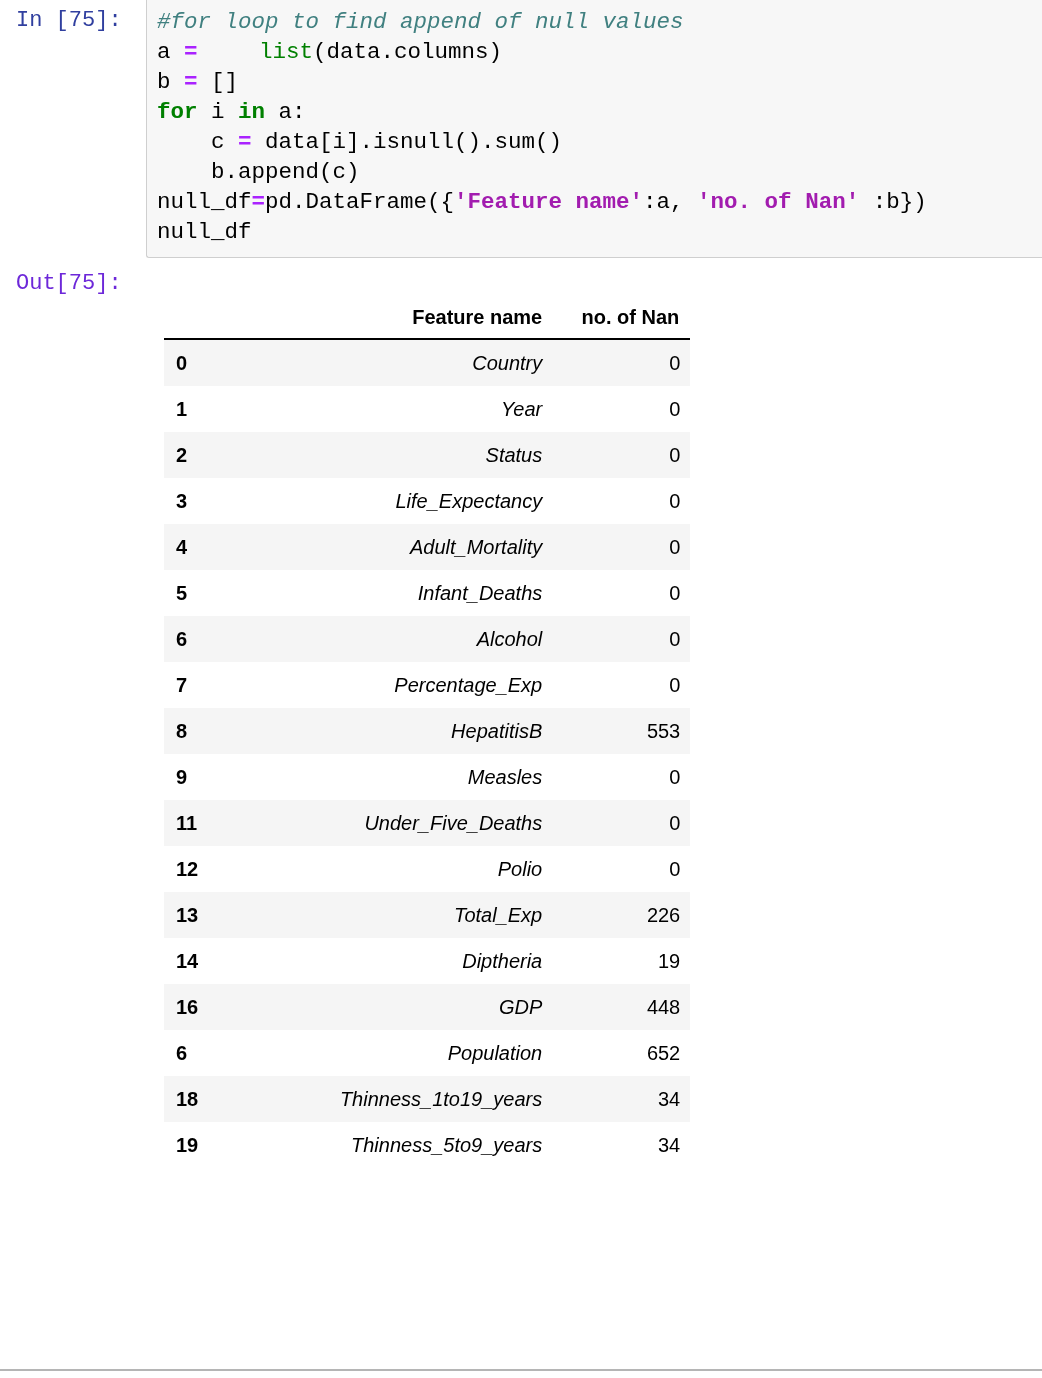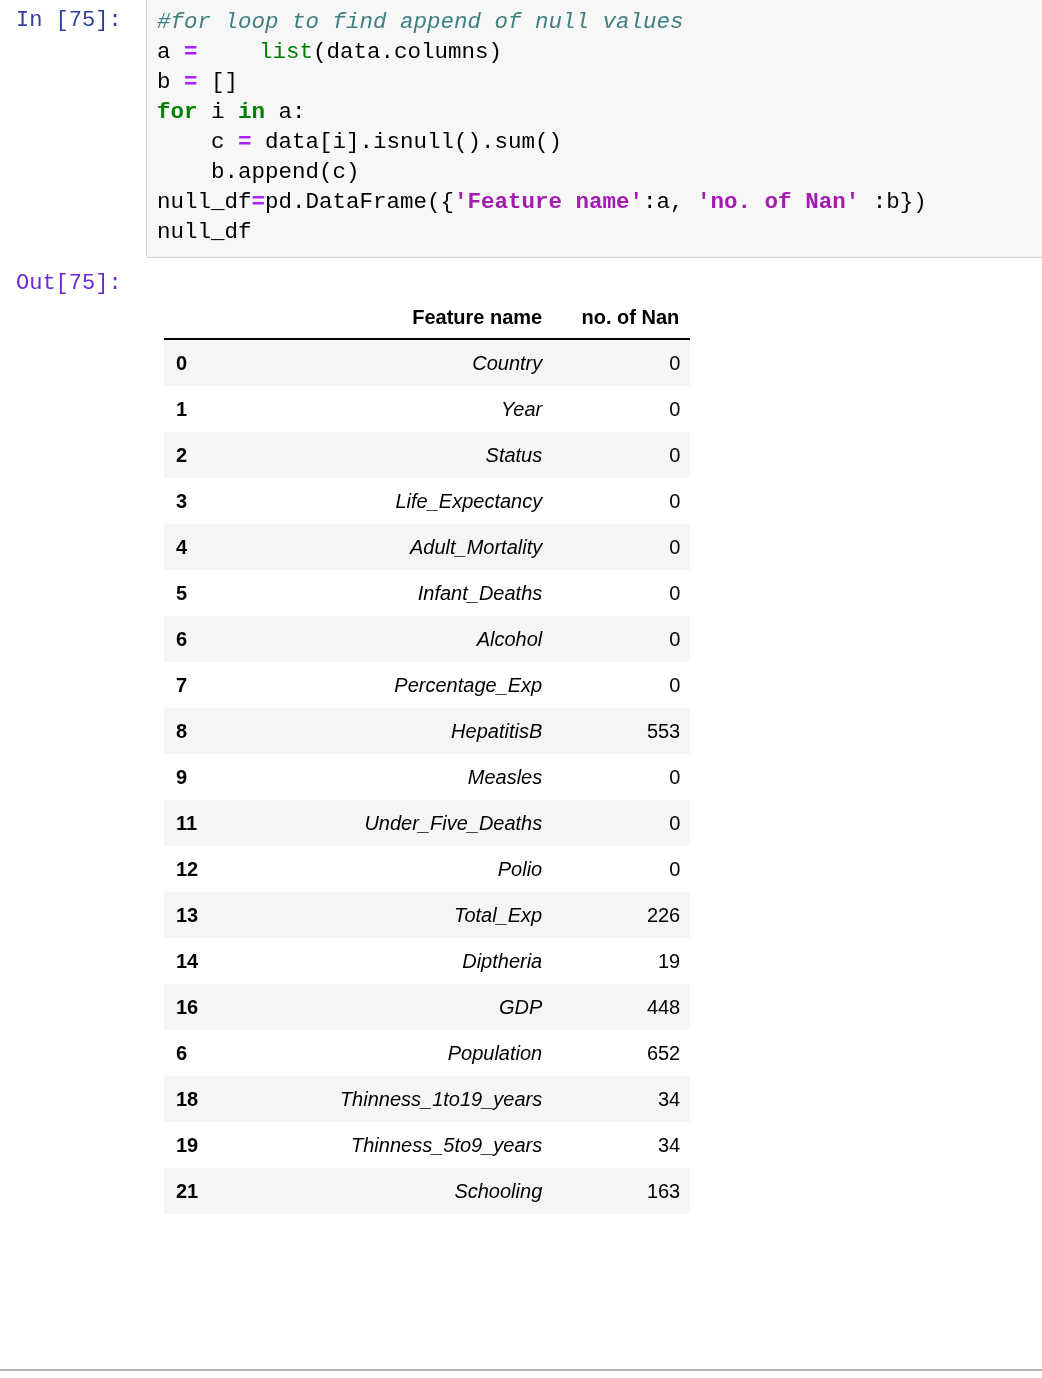--- a/index.html
+++ b/index.html
@@ -139,22 +139,17 @@
         <tr>
           <th>18</th>
           <td class="name">Thinness_1to19_years</td>
           <td class="nan">34</td>
         </tr>
         <tr>
           <th>19</th>
           <td class="name">Thinness_5to9_years</td>
           <td class="nan">34</td>
         </tr>
-        <tr>
-          <th>21</th>
-          <td class="name">Schooling</td>
-          <td class="nan">163</td>
-        </tr>
       </tbody>
   </table>
 </div>
 
 <div class="bottom-line"></div>
 
 </body></html>

